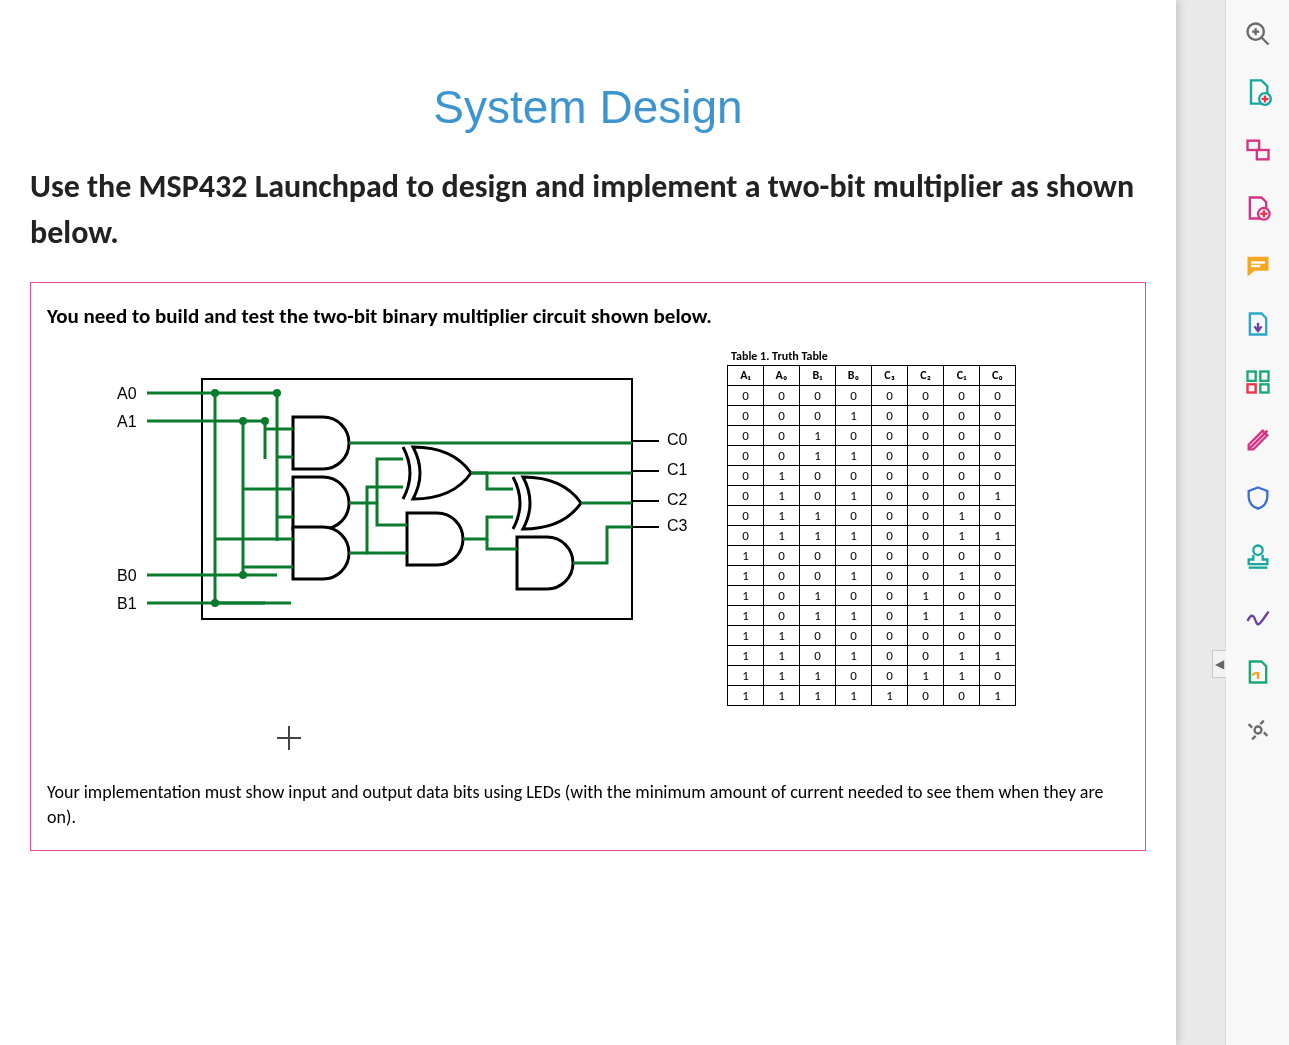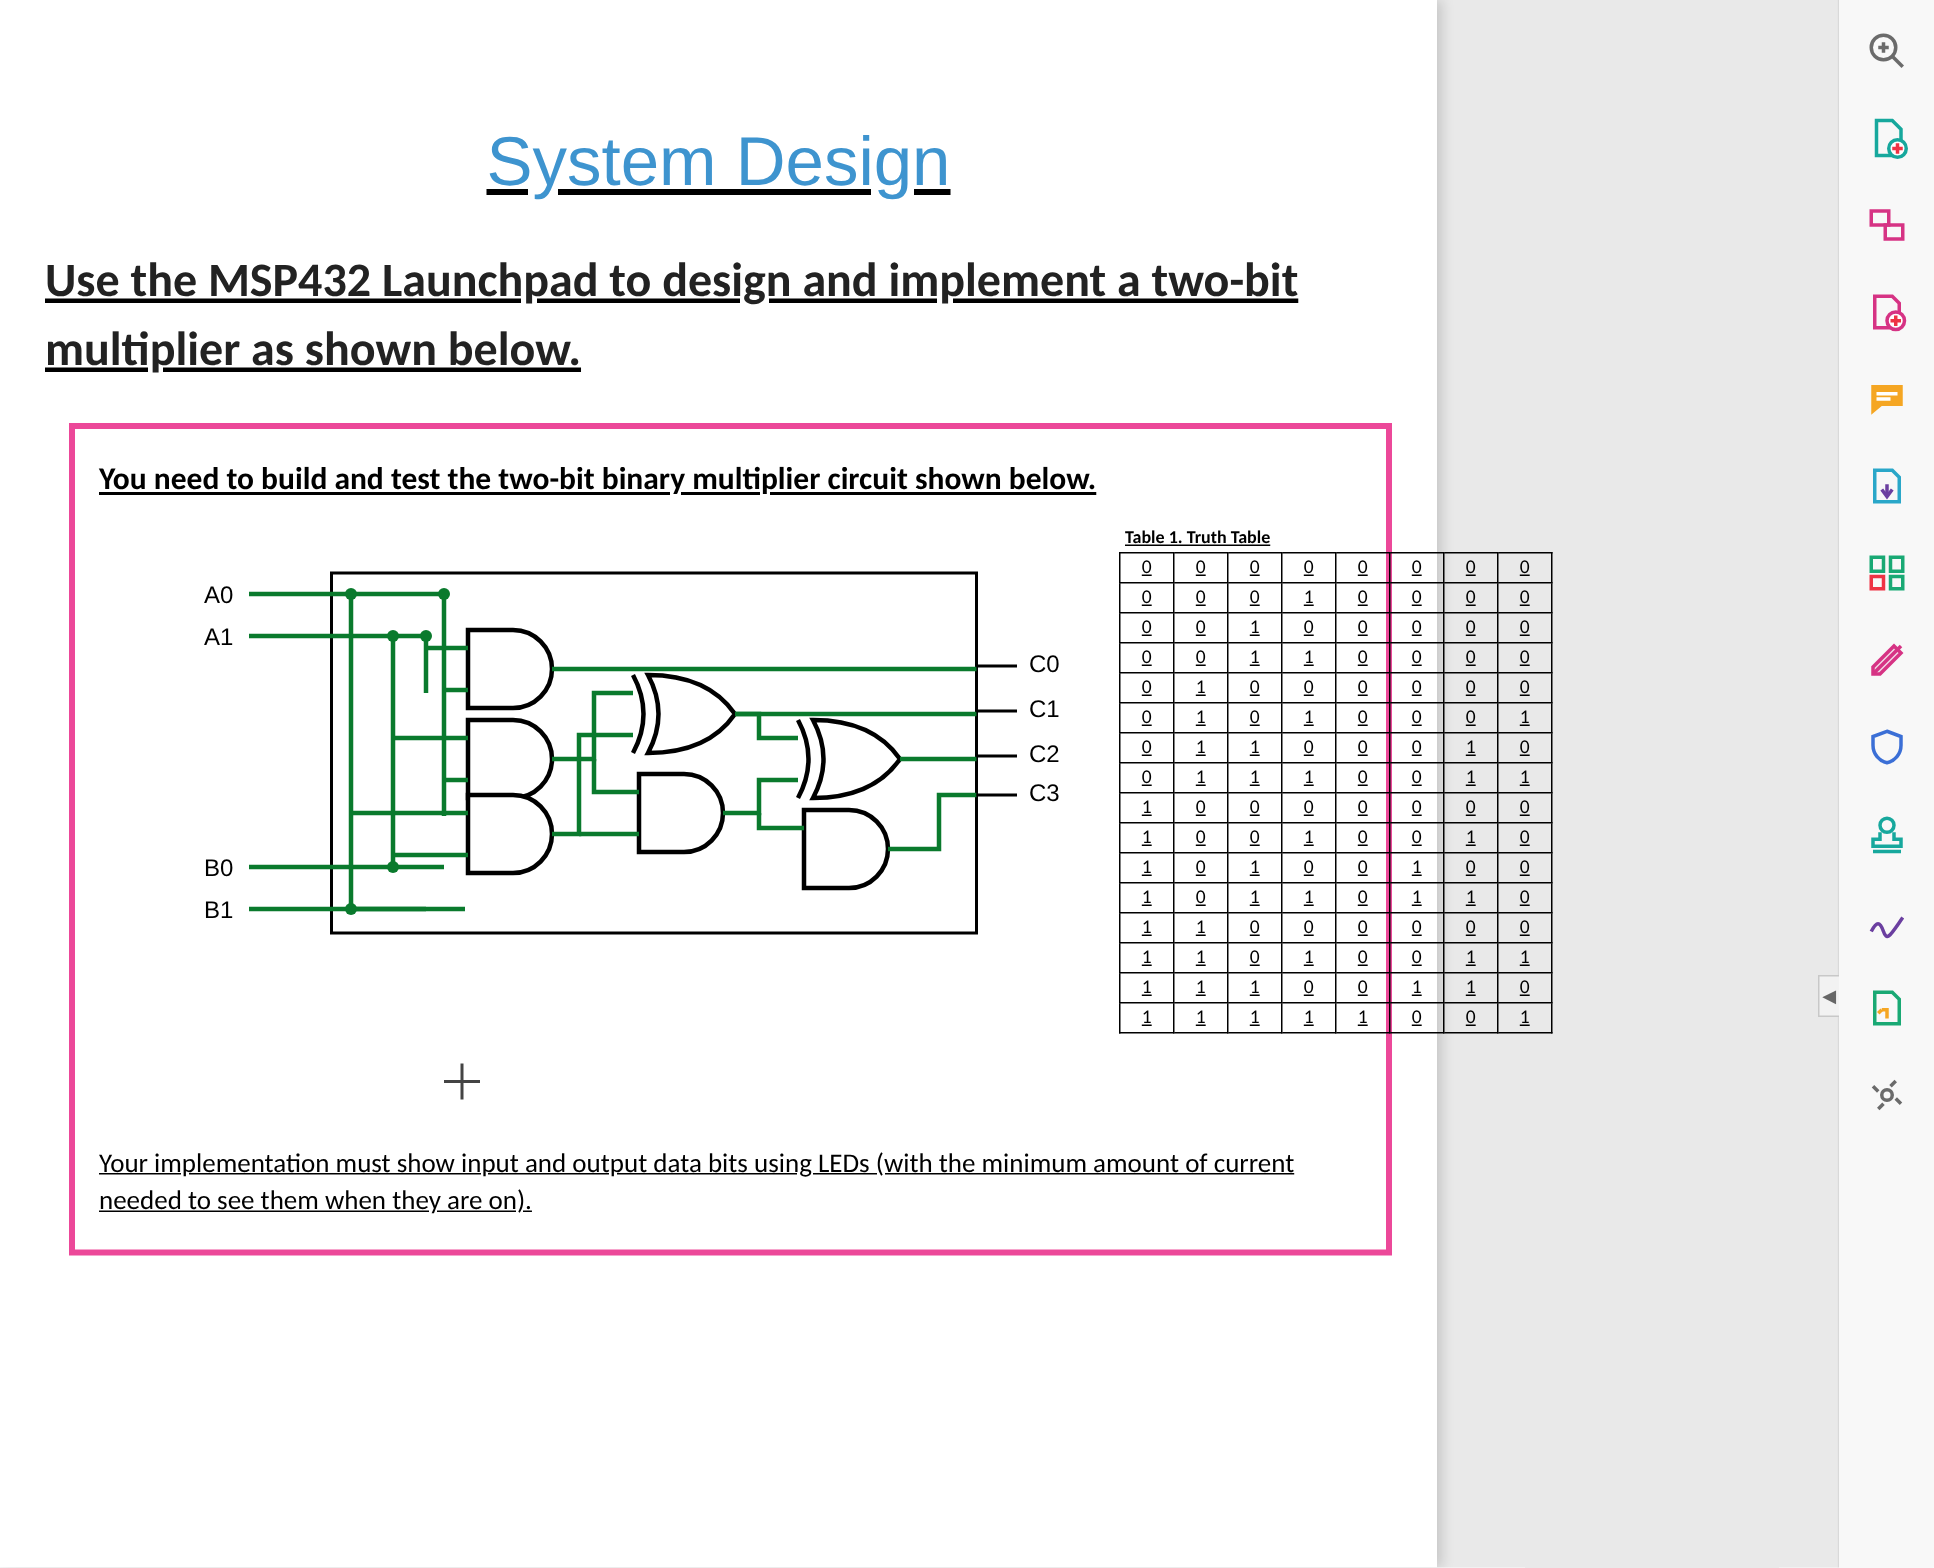--- a/index.html
+++ b/index.html
@@ -11,46 +11,44 @@
     overflow:hidden;
   }
   .doc-viewport {
     flex:1;
     background:#e9e9e9;
     overflow-y:scroll;
     position:relative;
   }
   .page {
     background:#fff;
-    width:958px;
+    width:1176px;
     min-height:1045px;
     margin:0 0 0 0;
     padding:20px 30px 40px 30px;
     box-shadow: 3px 0 8px rgba(0,0,0,.15);
-    text-decoration: underline;
   }
   .title {
     text-align:center;
     font-family:Arial, sans-serif;
     font-weight:400;
     font-size:46px;
     color:#3e94cf;
     margin:60px 0 30px 0;
   }
   .intro {
     font-size:32px;
     color:#222;
     font-weight:600;
     line-height:1.45;
     margin:0 0 25px 0;
   }
   .assignment-box {
-    border:4px solid #ec4899;
+    border:1px solid #ec4899;
     padding:20px 16px 20px 16px;
-    margin-left:16px;
   }
   .box-lead {
     font-size:21px;
     font-weight:600;
     color:#000;
     margin:0 0 30px 0;
   }
   .fig-row { display:flex; align-items:flex-start; gap:20px; }
   .circuit { flex:0 0 660px; }
   .truth-col { flex:0 0 auto; margin-top:-10px; }
@@ -235,20 +233,30 @@
               <line x1="585" y1="142" x2="612" y2="142"></line>
               <line x1="585" y1="168" x2="612" y2="168"></line>
             </g>
           </svg>
         </div>
 
         <div class="truth-col">
           <p class="tt-title">Table 1. Truth Table</p>
           <table class="truth">
             <thead>
+              <tr>
+                  <th>A₁</th>
+                  <th>A₀</th>
+                  <th>B₁</th>
+                  <th>B₀</th>
+                  <th>C₃</th>
+                  <th>C₂</th>
+                  <th>C₁</th>
+                  <th>C₀</th>
+                </tr>
             </thead>
             <tbody>
                 <tr>
                   <td>0</td>
                   <td>0</td>
                   <td>0</td>
                   <td>0</td>
                   <td>0</td>
                   <td>0</td>
                   <td>0</td>

